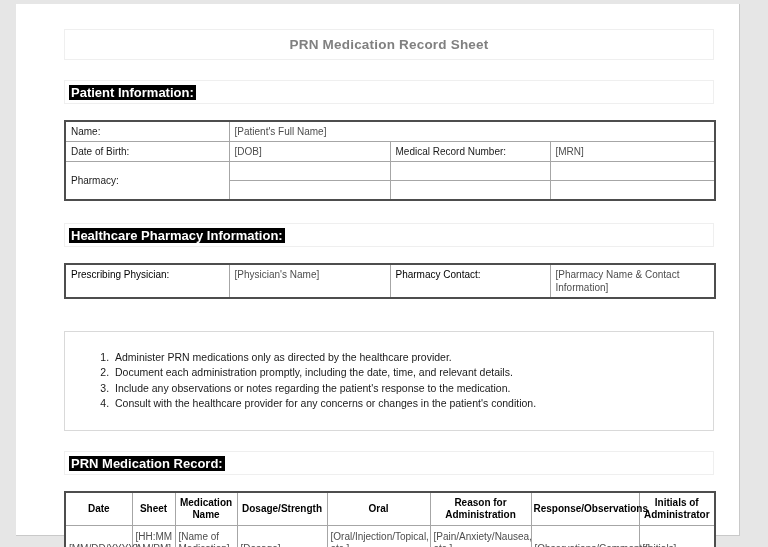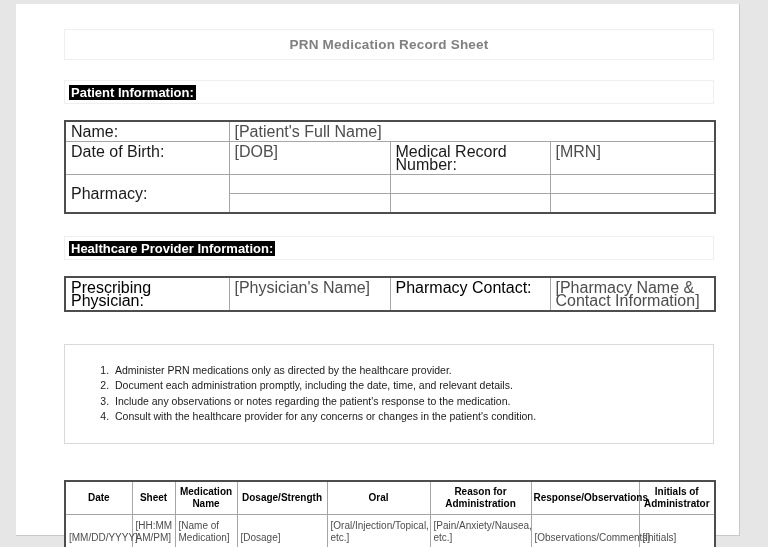--- a/index.html
+++ b/index.html
@@ -60,21 +60,21 @@
     padding: 1px 2px 1px 2px;
     display: inline-block;
     line-height: 13px;
   }
 
   
   table.doc {
     border-collapse: collapse;
     width: 650px;
     table-layout: fixed;
-    font-size: 16px;
+    font-size: 10px;
     color: #1a1a1a;
     padding-left: 19px;
   }
   table.doc td, table.doc th {
     border: 1px solid #a6a6a6;
     padding: 3px 5px;
     vertical-align: top;
     text-align: left;
     font-weight: normal;
     line-height: 13px;
@@ -190,21 +190,21 @@
           <td></td>
           <td></td>
           <td></td>
         </tr>
       </tbody>
     </table>
 
     <div class="sp22"></div>
 
     <div class="section-box">
-      <span class="section-hl">Healthcare Provider Information:</span>
+      <span class="section-hl">Healthcare Pharmacy Information:</span>
     </div>
 
     <div class="sp16"></div>
 
     <table class="doc">
       <colgroup>
         <col style="width:164px">
         <col style="width:161px">
         <col style="width:160px">
         <col style="width:165px">
@@ -228,20 +228,23 @@
       <ol class="instr">
         <li>Administer PRN medications only as directed by the healthcare provider.</li>
         <li>Document each administration promptly, including the date, time, and relevant details.</li>
         <li>Include any observations or notes regarding the patient's response to the medication.</li>
         <li>Consult with the healthcare provider for any concerns or changes in the patient's condition.</li>
       </ol>
     </div>
 
     <div class="sp20"></div>
 
+    <div class="section-box">
+      <span class="section-hl">PRN Medication Record:</span>
+    </div>
 
     <div class="sp16"></div>
 
     <table class="med">
       <colgroup>
         <col style="width:67px">
         <col style="width:43px">
         <col style="width:62px">
         <col style="width:90px">
         <col style="width:103px">

